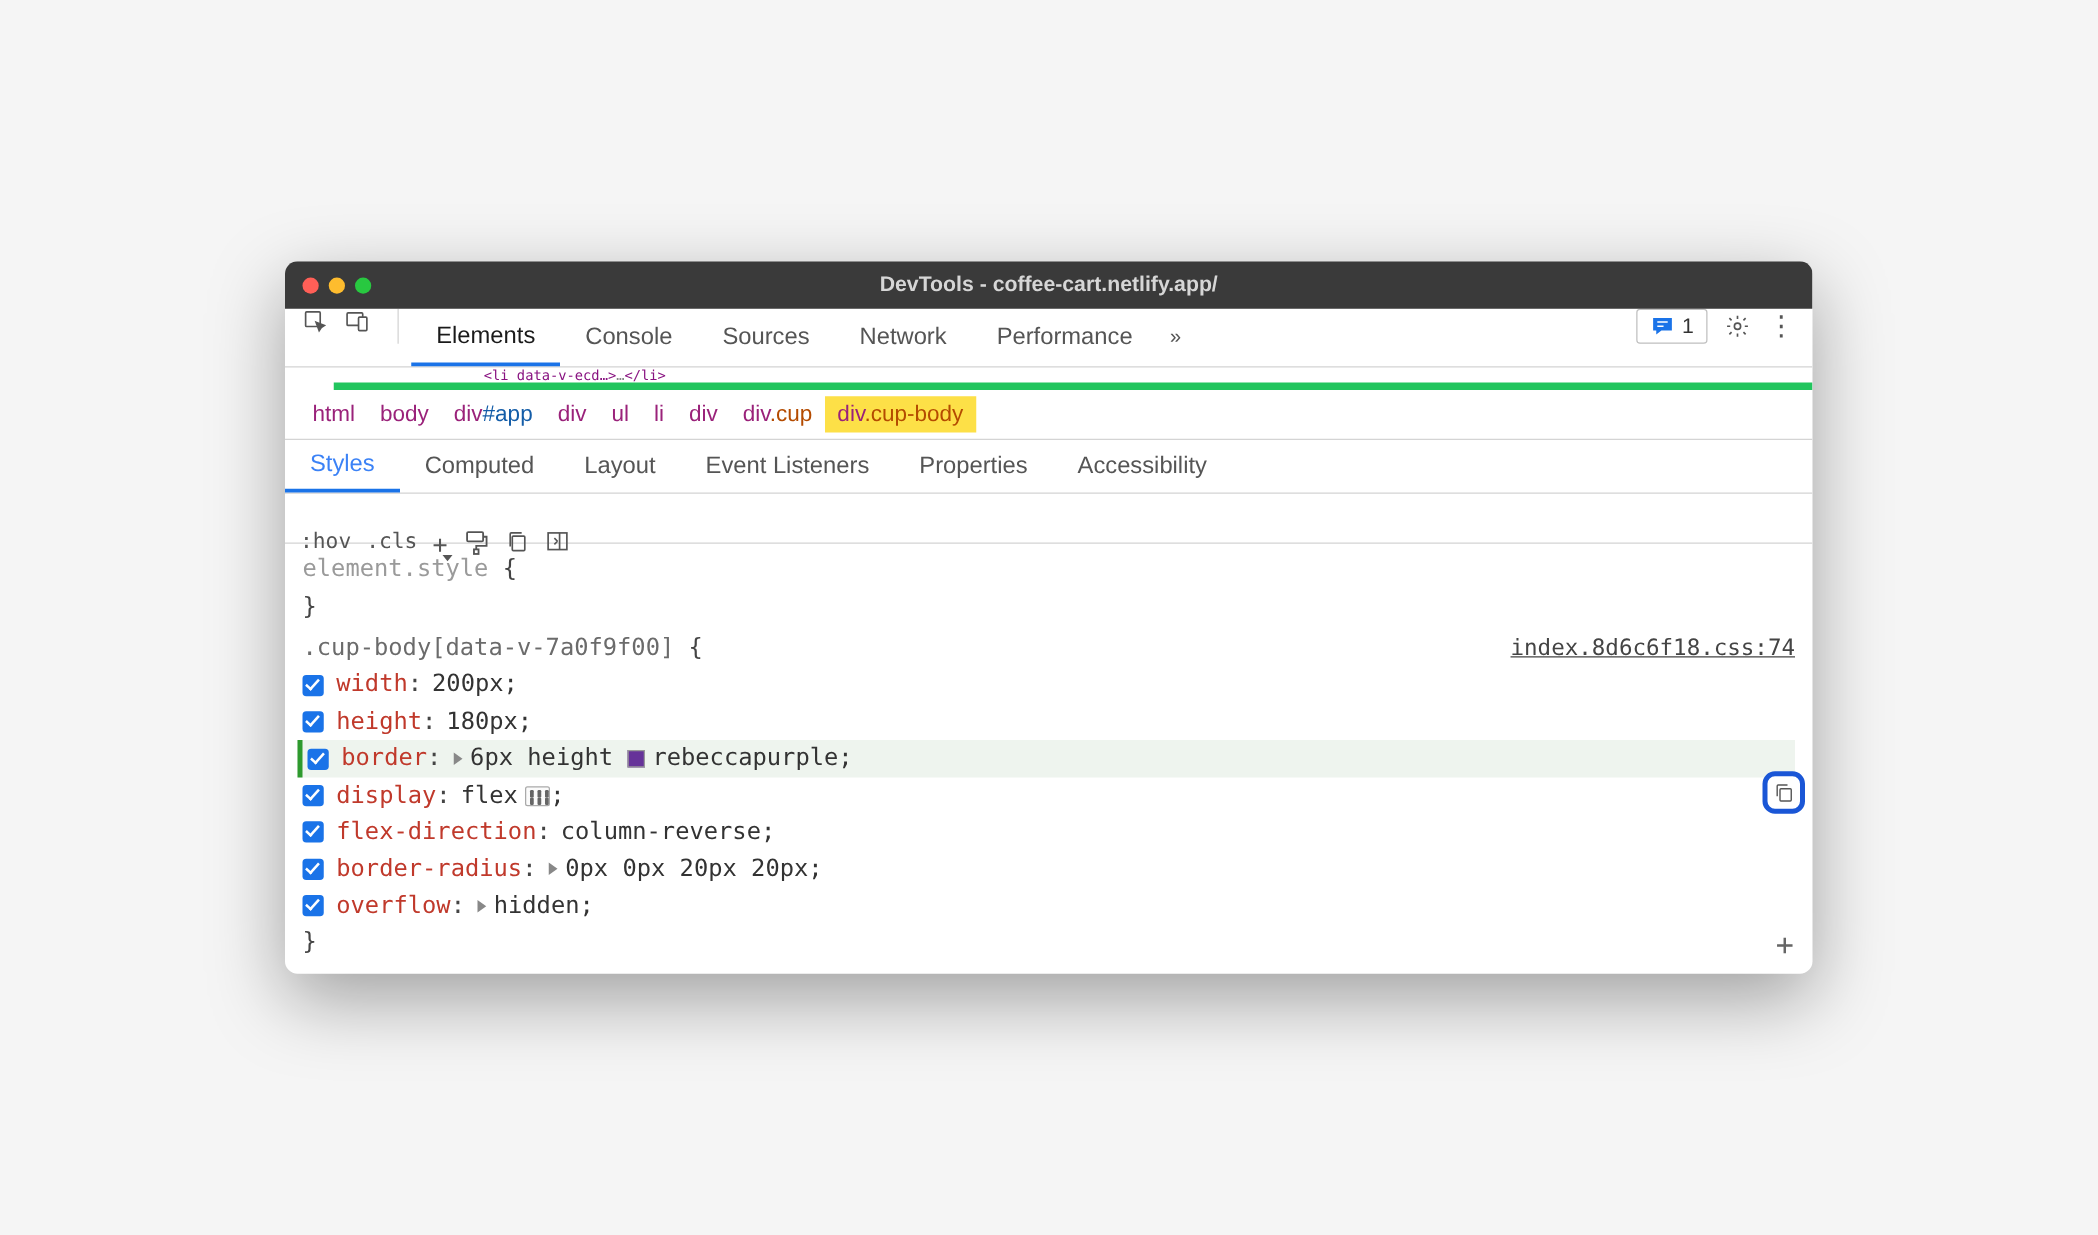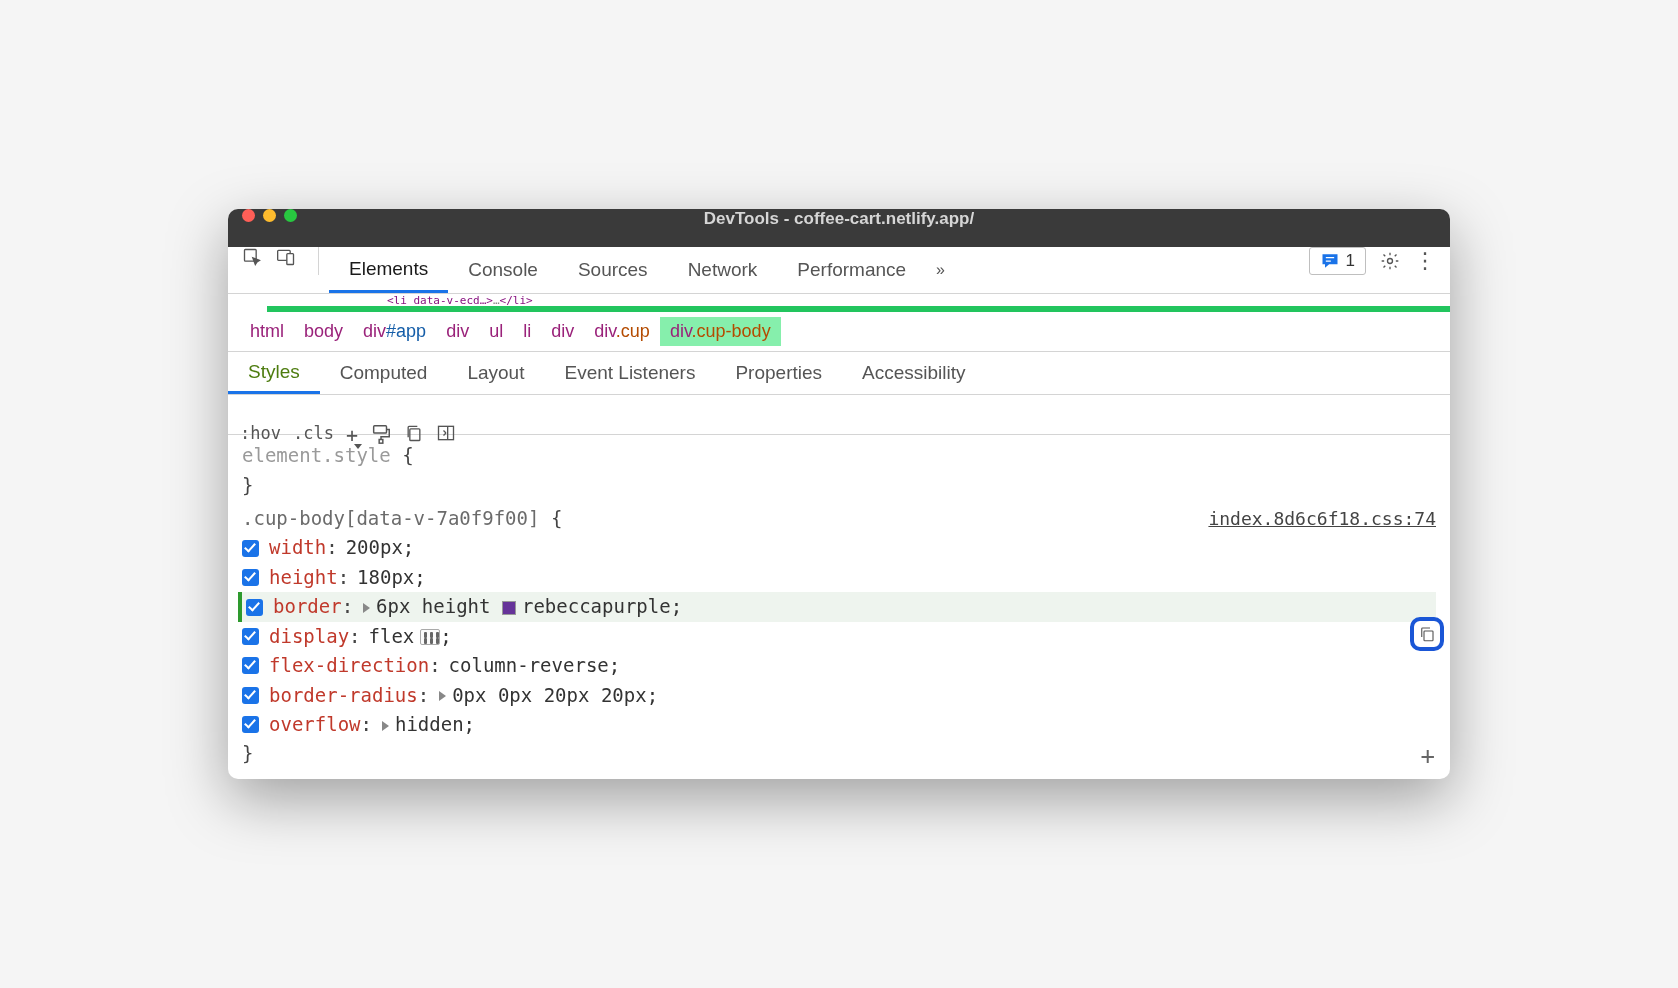--- a/index.html
+++ b/index.html
@@ -15,20 +15,21 @@
     width: 1222px;
     background: #fff;
     border-radius: 10px;
     overflow: hidden;
     box-shadow: 0 20px 60px rgba(0,0,0,0.35);
   }
   .titlebar {
     background: #3a3a3a;
     height: 38px;
     display: flex;
+    align-items: center;
     padding: 0 14px;
     position: relative;
   }
   .traffic-lights { display: flex; gap: 8px; }
   .tl { width: 13px; height: 13px; border-radius: 50%; }
   .tl.red { background: #ff5f57; }
   .tl.yellow { background: #febc2e; }
   .tl.green { background: #28c840; }
   .title {
     position: absolute;
@@ -78,28 +79,28 @@
     height: 40px;
     padding: 0 12px;
     border-bottom: 1px solid #d4d4d4;
     font-family: -apple-system, BlinkMacSystemFont, sans-serif;
     font-size: 18px;
     gap: 0;
   }
   .crumb { color: #9a227a; padding: 4px 10px; cursor: pointer; }
   .crumb .id { color: #145da8; }
   .crumb .cls { color: #b44b00; }
-  .crumb.selected { background: #86efac; }
+  .crumb.selected { background: #fde047; }
   .subtabs {
     display: flex; align-items: stretch;
     height: 43px;
     border-bottom: 1px solid #d4d4d4;
   }
   .subtab { display: flex; align-items: center; padding: 0 20px; font-size: 19px; color: #555; cursor: pointer; }
-  .subtab.active { color: #4d7c0f; border-bottom: 3px solid #1a73e8; font-weight: 500; }
+  .subtab.active { color: #3b82f6; border-bottom: 3px solid #1a73e8; font-weight: 500; }
   .filter-row {
     display: flex; align-items: center;
     height: 40px;
     border-bottom: 1px solid #d4d4d4;
   }
   .filter-input {
     flex: 1;
     border: none;
     outline: none;
     font-size: 18px;

